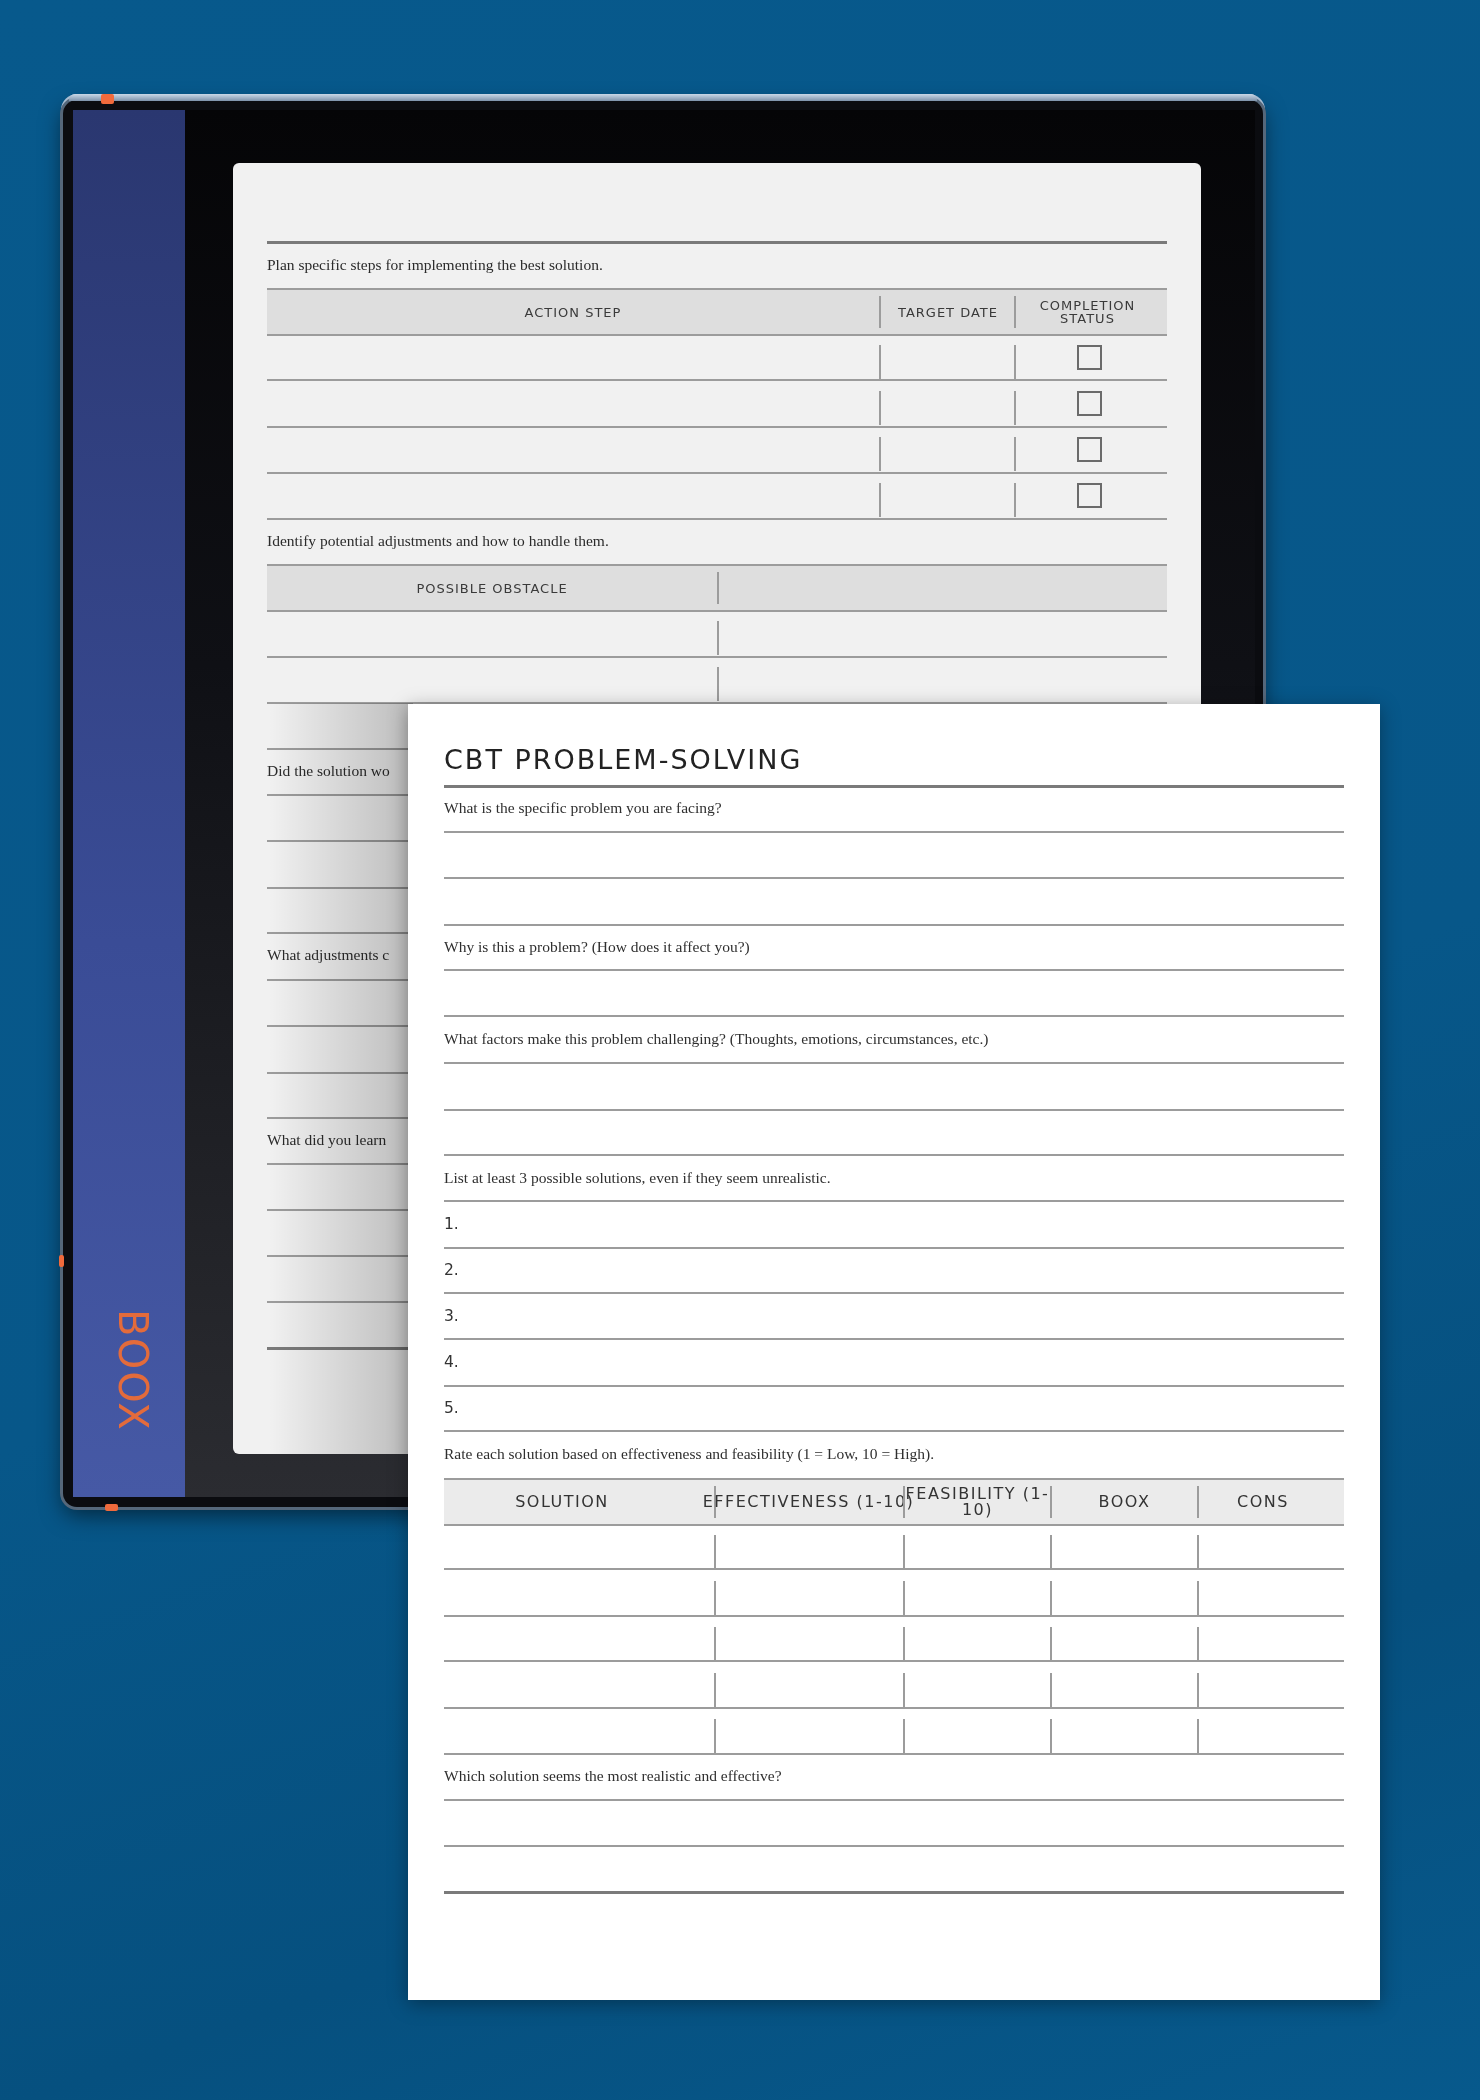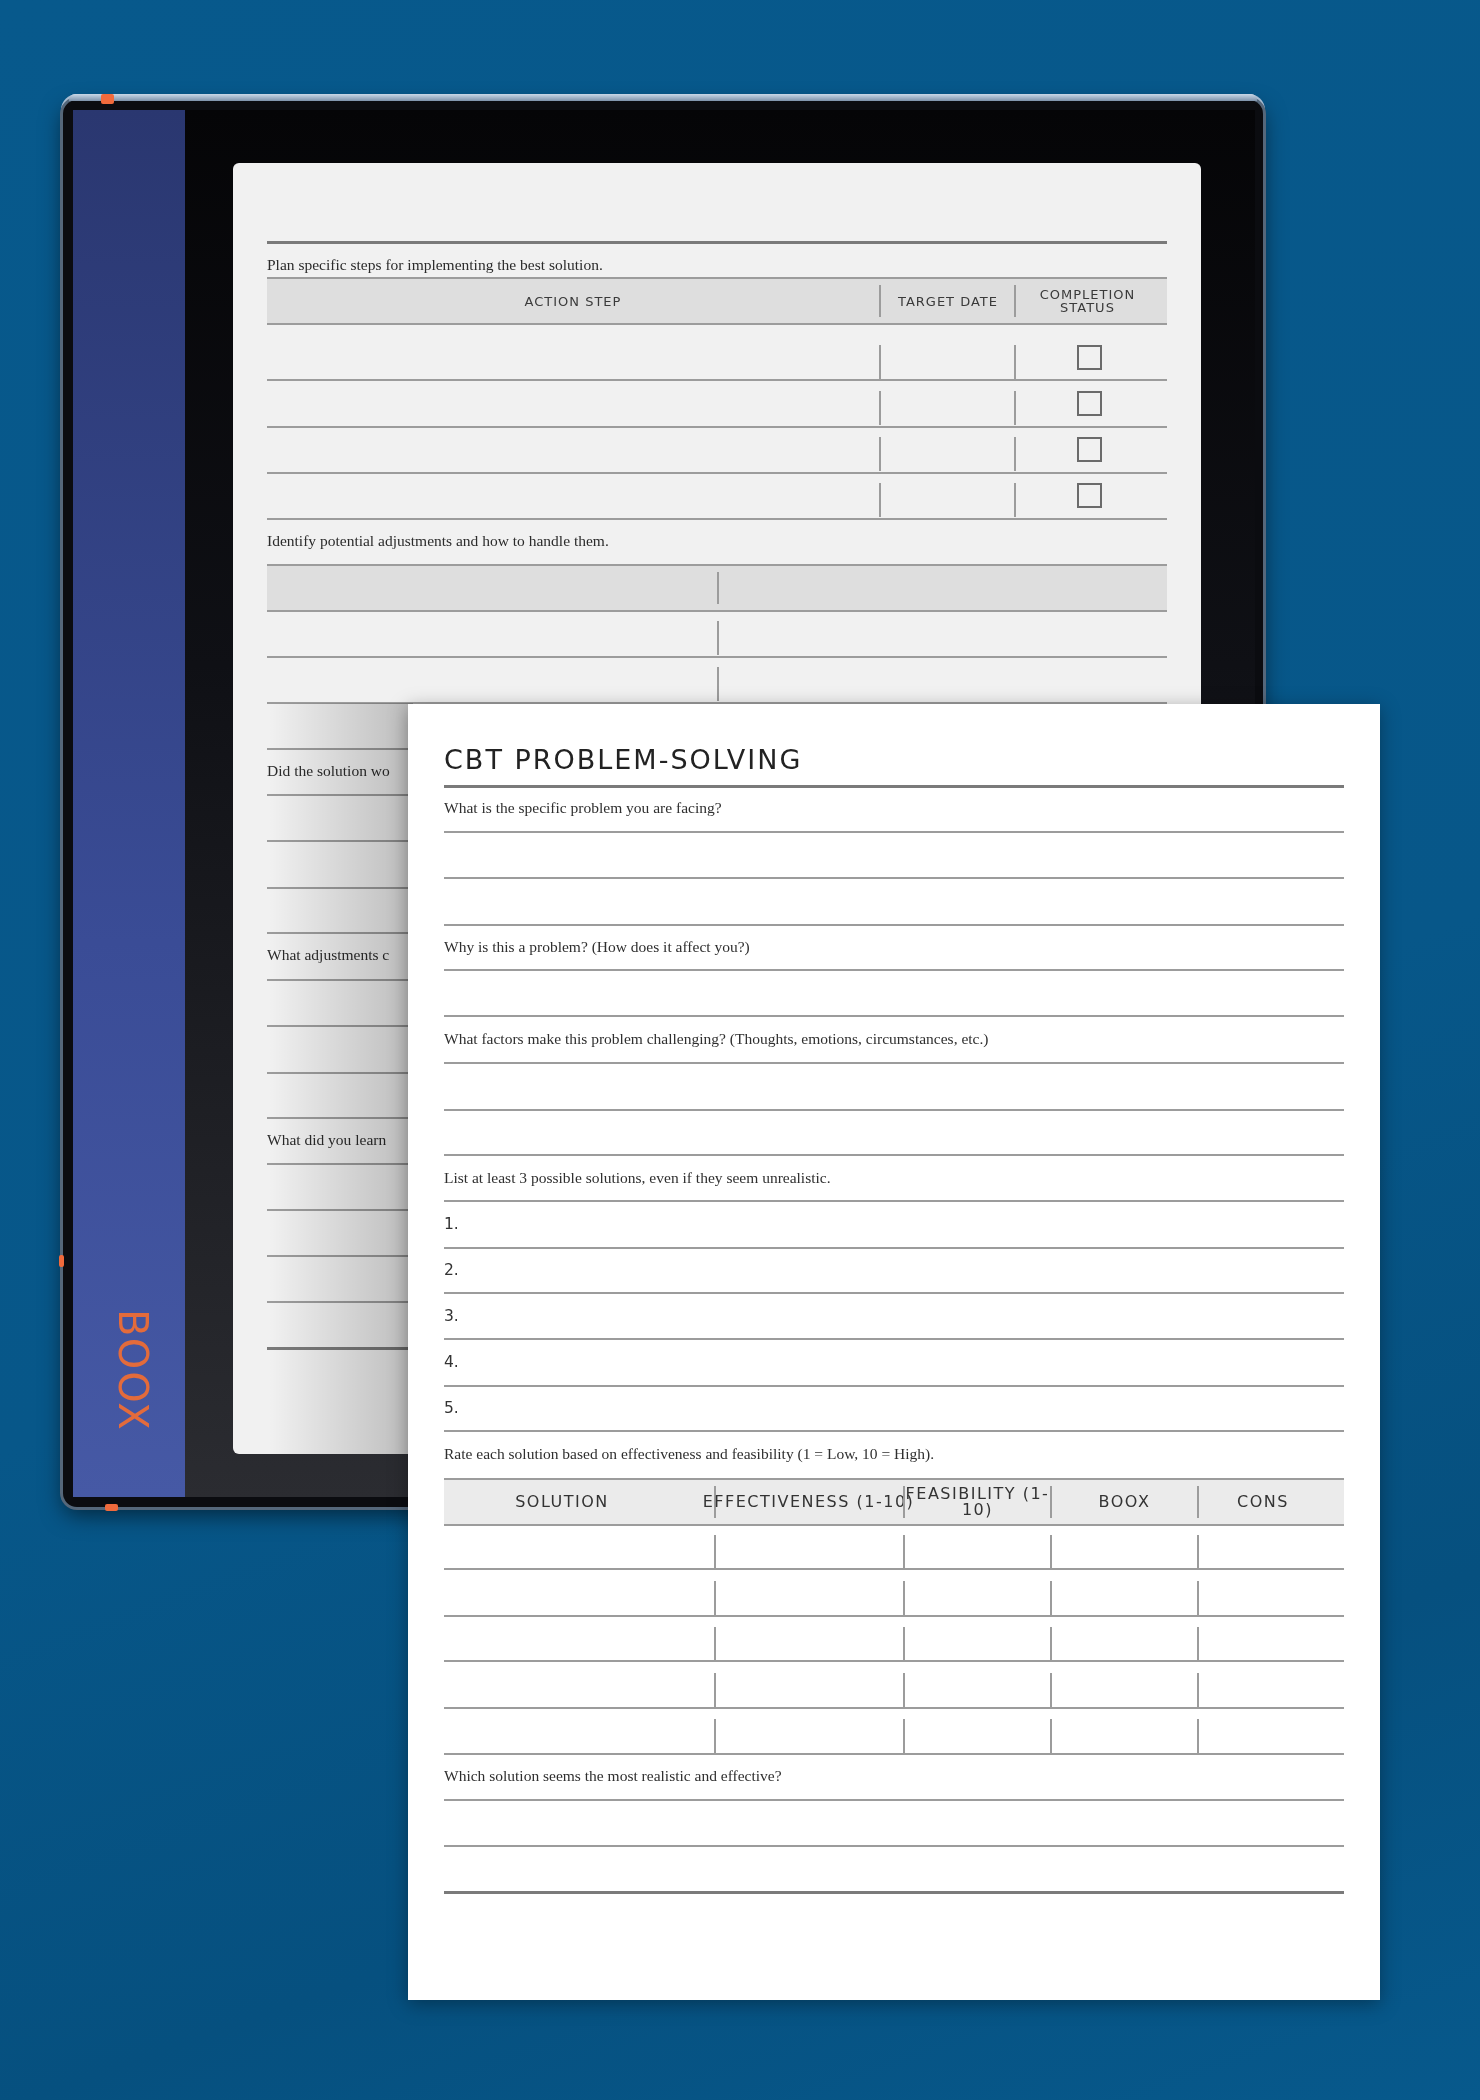--- a/index.html
+++ b/index.html
@@ -97,21 +97,21 @@
   <div class="accent a3"></div>
   <div class="logo">BOOX</div>
 </div>
 
 <div class="back-page">
   <div class="bp" style="top:0;height:1291px;">
     <div class="rule dark" style="top:78px;"></div>
 
     <div class="q" style="top:93px;">Plan specific steps for implementing the best solution.</div>
 
-    <div class="th-row" style="top:114px;height:48px;">
+    <div class="th-row" style="top:125px;height:48px;">
       <div class="th" style="left:0;width:612px;">ACTION STEP</div>
       <div class="vdiv" style="left:612px;top:6px;bottom:6px;"></div>
       <div class="th" style="left:614px;width:134px;">TARGET DATE</div>
       <div class="vdiv" style="left:747px;top:6px;bottom:6px;"></div>
       <div class="th" style="left:749px;width:143px;flex-direction:column;">
         <span>COMPLETION</span>
         <span>STATUS</span>
       </div>
     </div>
 
@@ -136,20 +136,21 @@
     <div>
       <div class="vdiv" style="left:612px;top:320px;height:34px;"></div>
       <div class="vdiv" style="left:747px;top:320px;height:34px;"></div>
       <div class="checkbox" style="left:810px;top:320px;"></div>
       <div class="rule" style="top:355px;"></div>
     </div>
 
     <div class="q" style="top:369px;">Identify potential adjustments and how to handle them.</div>
 
     <div class="th-row" style="top:401px;height:48px;">
+      <div class="th" style="left:0;width:450px;">POSSIBLE OBSTACLE</div>
       <div class="vdiv" style="left:450px;top:6px;bottom:6px;"></div>
     </div>
     <div>
       <div class="vdiv" style="left:450px;top:458px;height:34px;"></div>
       <div class="rule" style="top:493px;"></div>
     </div>
     <div>
       <div class="vdiv" style="left:450px;top:504px;height:34px;"></div>
       <div class="rule" style="top:539px;"></div>
     </div>

